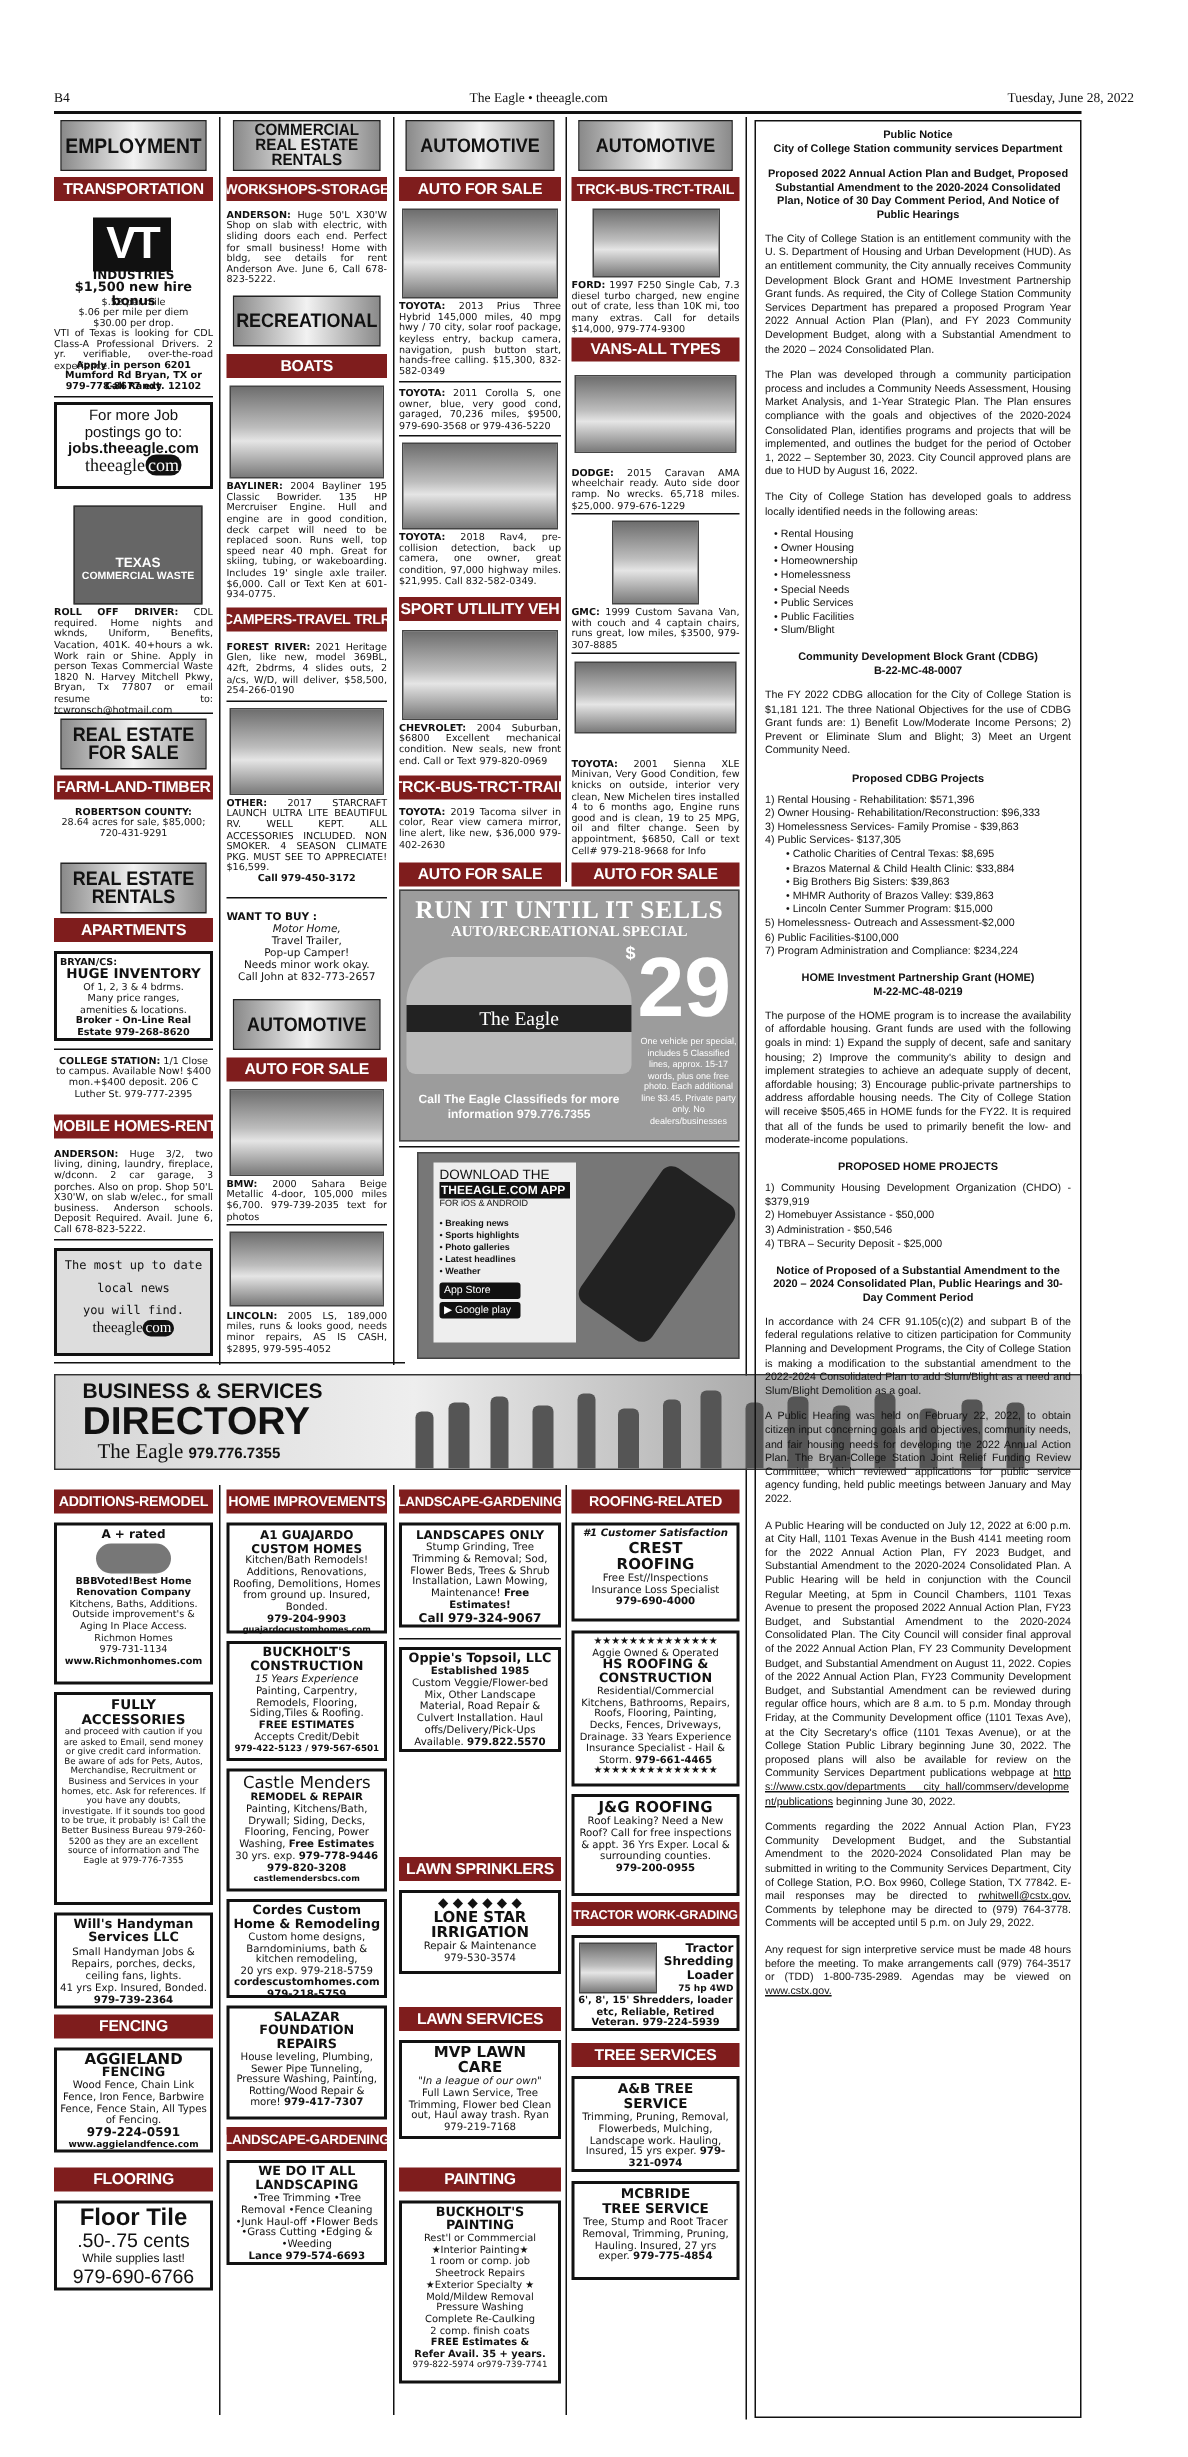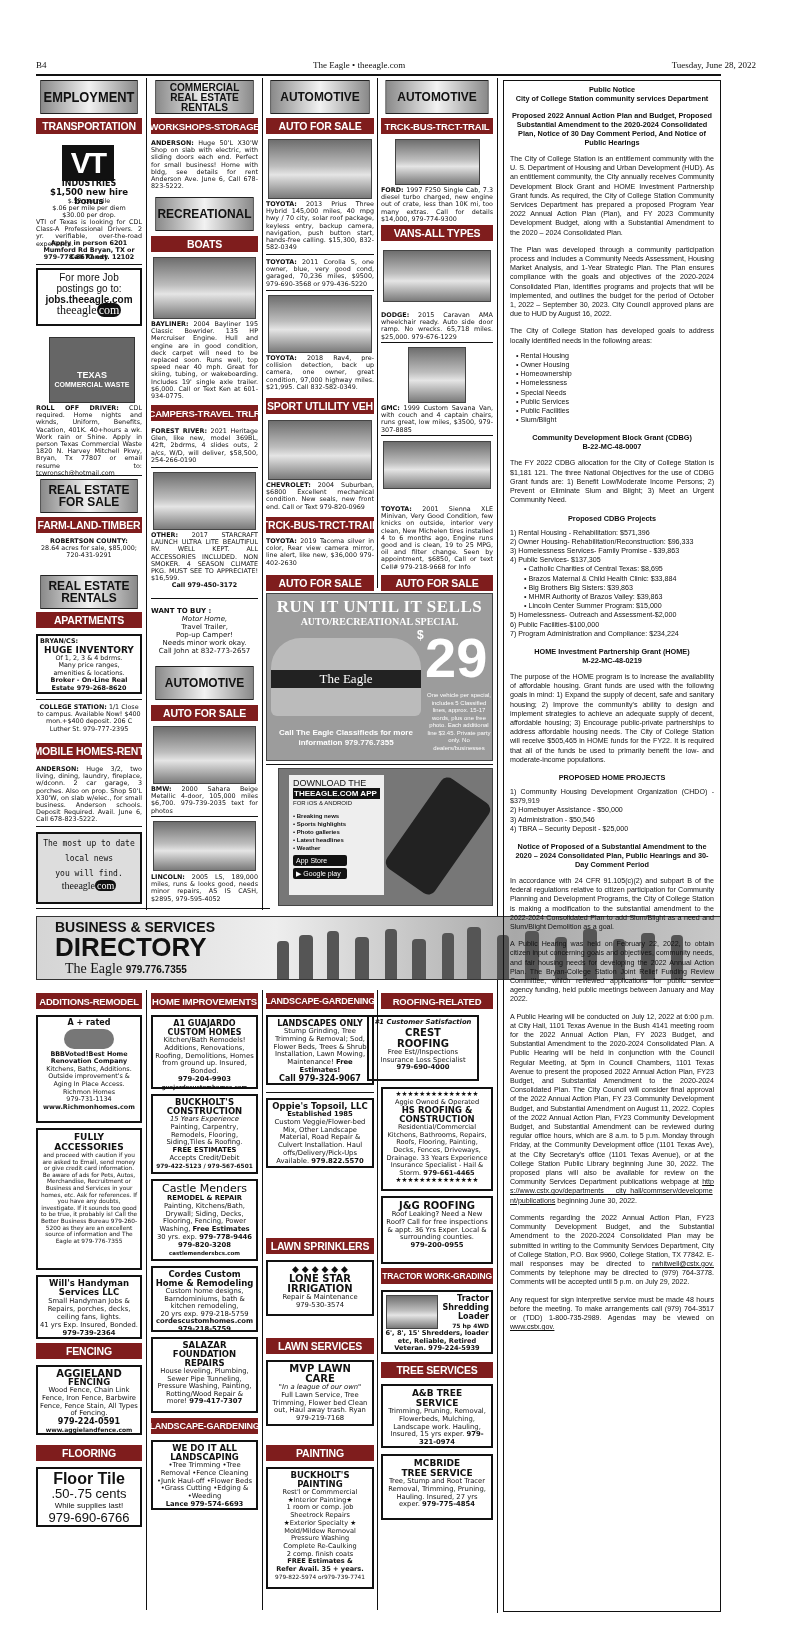--- a/index.html
+++ b/index.html
@@ -336,21 +336,21 @@
     <div>Mold/Mildew Removal</div>
     <div>Pressure Washing</div>
     <div>Complete Re-Caulking</div>
   <div>2 comp. finish coats</div>
     <div class="b">FREE Estimates &amp;</div>
     <div class="b">Refer Avail. 35 + years.</div>
   <div style="font-size:5.8px">979-822-5974 or979-739-7741</div>
 </div>
 
 <div class="bbar" style="left:381px;top:993px;width:112px;height:16px;font-size:9.5px">ROOFING-RELATED</div>
-<div class="box" style="left:367px;top:1015px;width:112px;height:66px;font-size:6.8px;line-height:7.8px">
+<div class="box" style="left:381px;top:1015px;width:112px;height:66px;font-size:6.8px;line-height:7.8px">
   <div class="b" style="font-style:italic">#1 Customer Satisfaction</div>
   <div class="b" style="font-size:10px;line-height:11px">CREST</div>
     <div class="b" style="font-size:10px;line-height:11px">ROOFING</div>
   <div>Free Est//Inspections Insurance Loss Specialist</div>
     <div class="b">979-690-4000</div>
 </div>
 <div class="box" style="left:381px;top:1087px;width:112px;height:104px;font-size:6.6px;line-height:7.6px">
   <div>★★★★★★★★★★★★★★</div>
   <div>Aggie Owned &amp; Operated</div>
   <div class="b" style="font-size:8.5px;line-height:9px">HS ROOFING &amp;</div>

